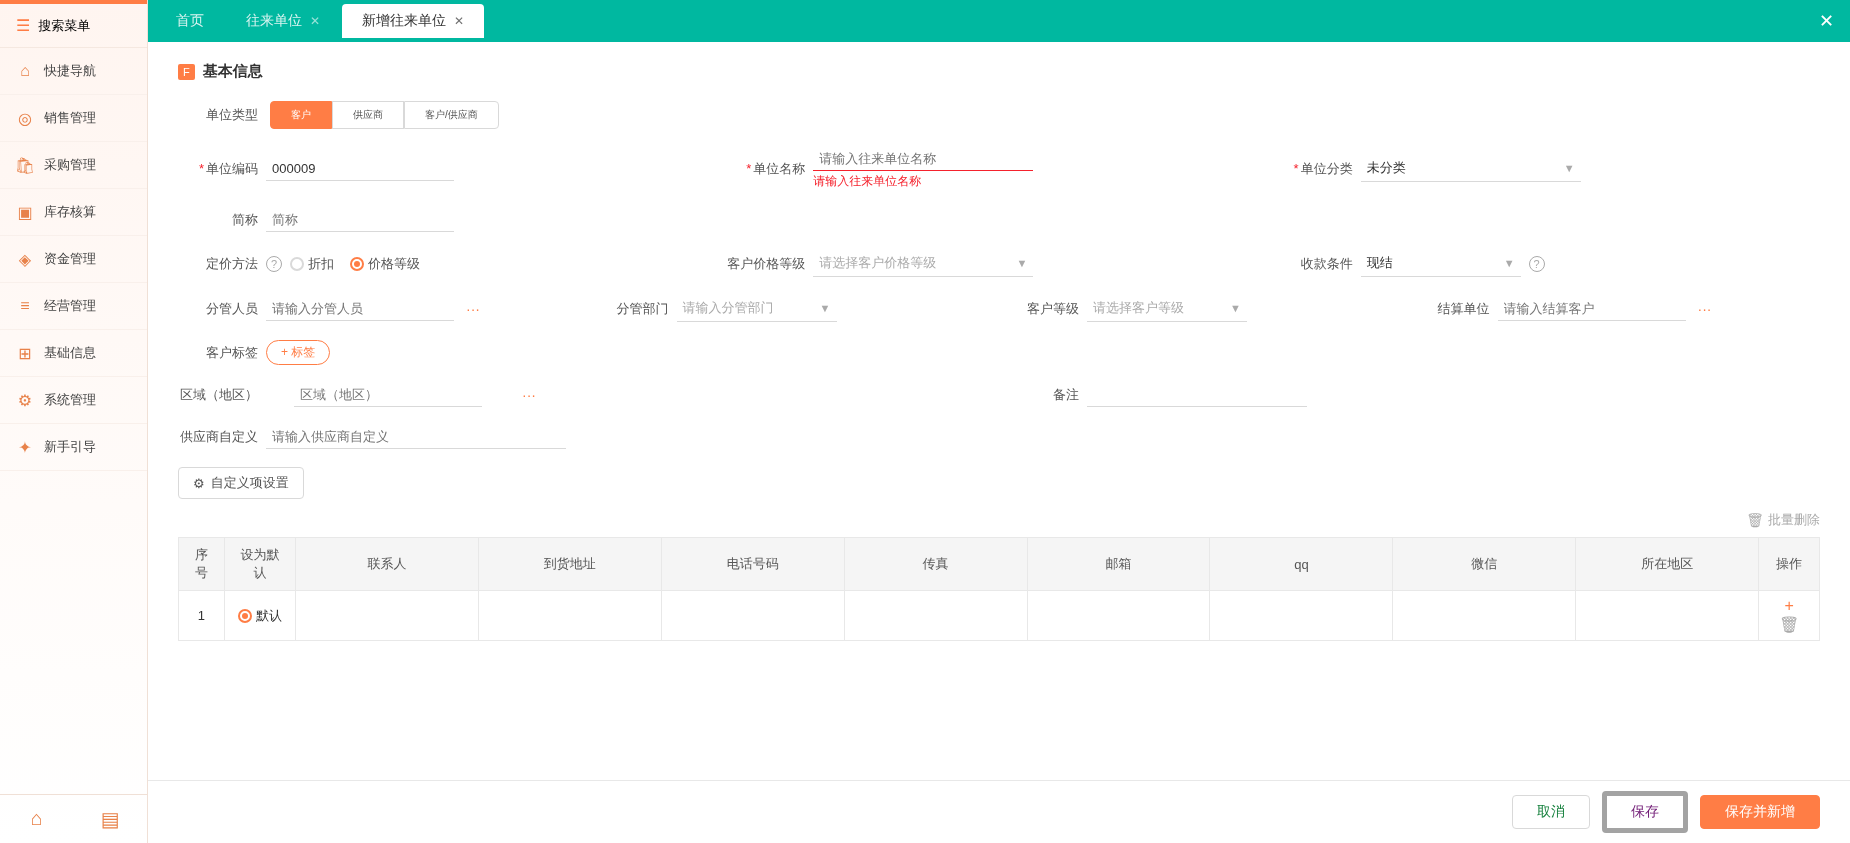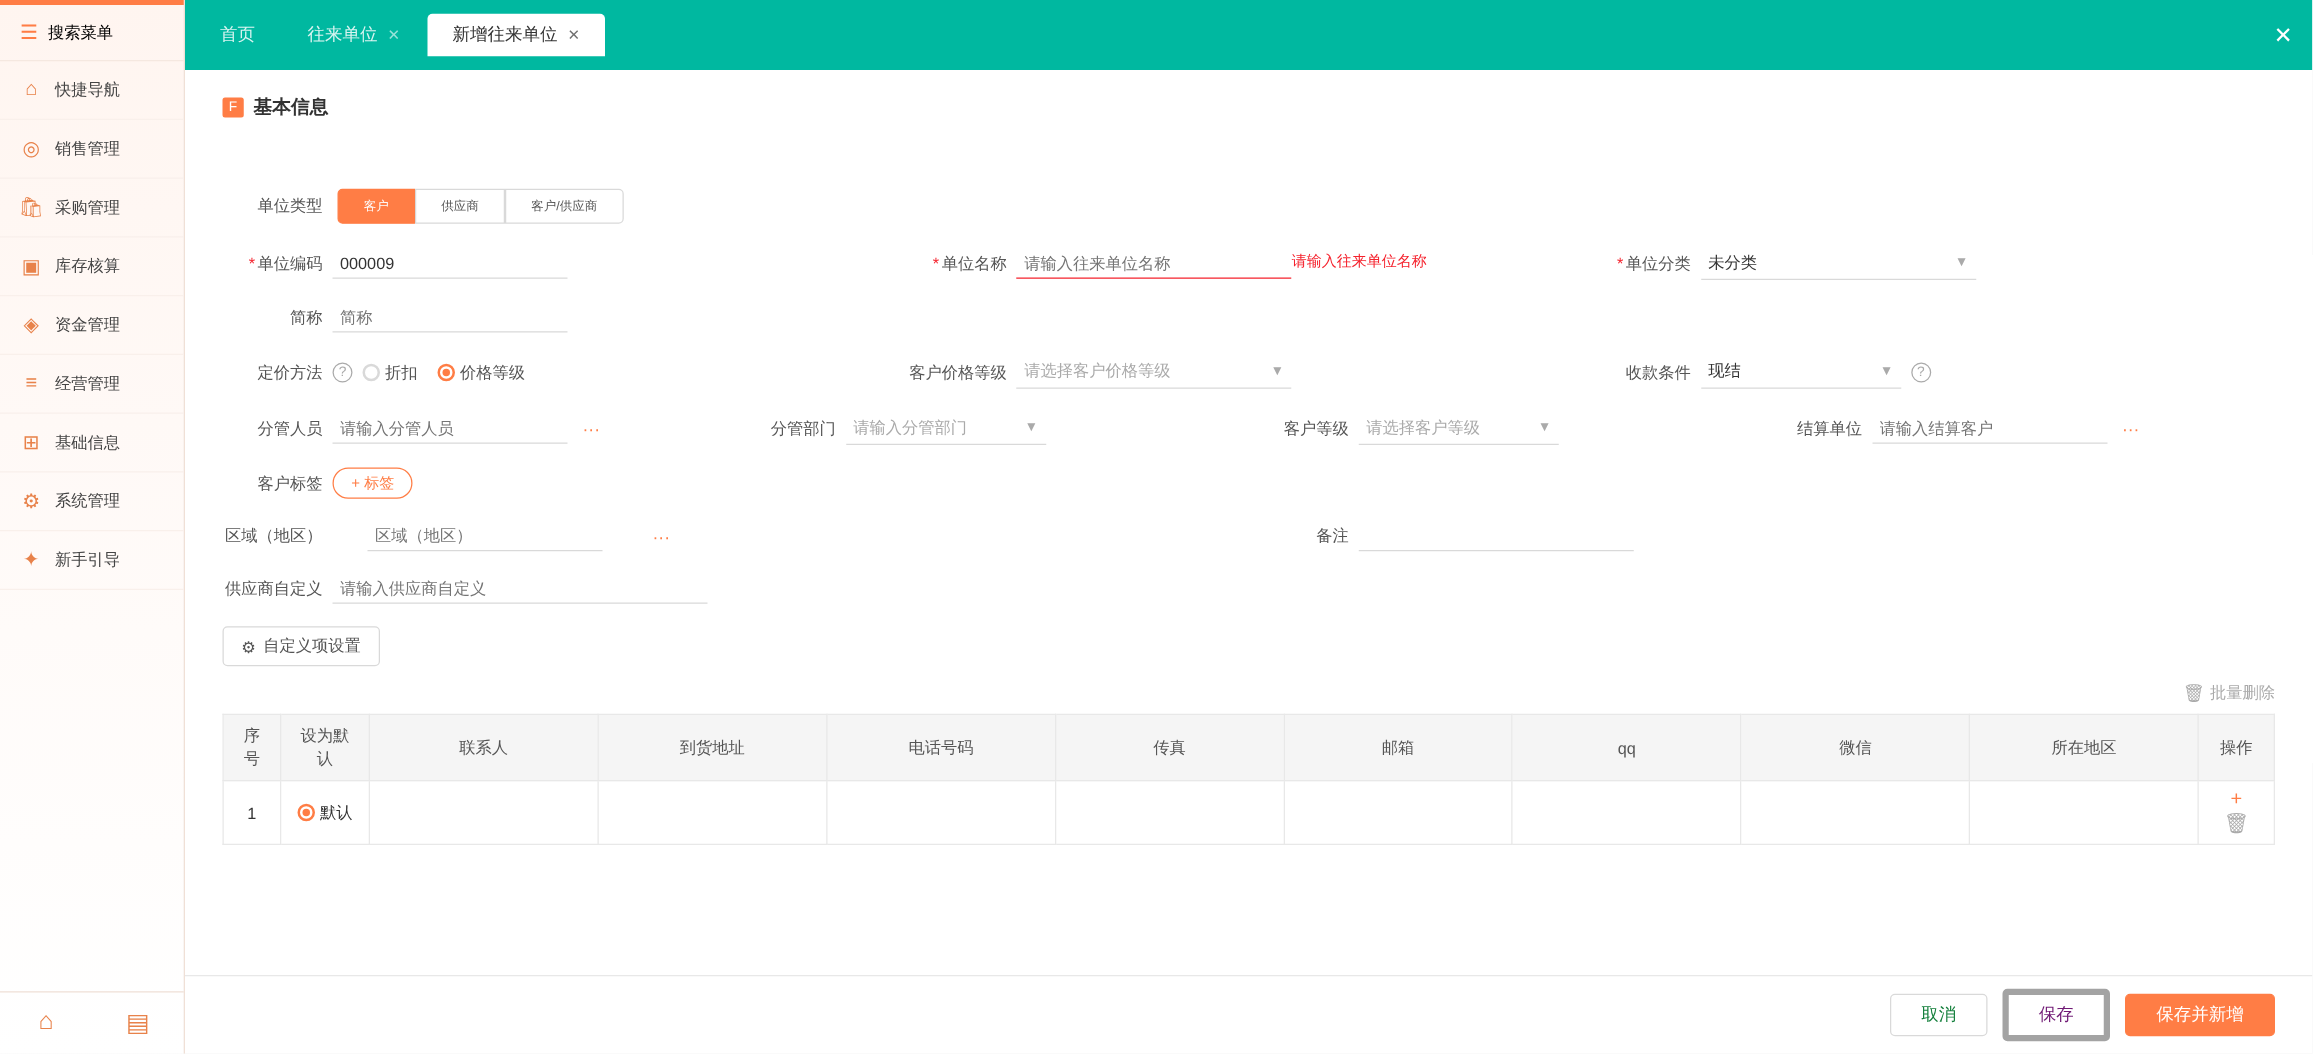--- a/index.html
+++ b/index.html
@@ -71,21 +71,21 @@
       display: flex;
       flex-direction: column;
       overflow: hidden;
     }
 
     
     .tab-bar {
       background: #00b8a0;
       display: flex;
       align-items: center;
-      height: 56px;
+      height: 42px;
       padding: 0 8px;
       gap: 2px;
     }
     .tab {
       padding: 8px 20px;
       border-radius: 4px 4px 0 0;
       cursor: pointer;
       font-size: 14px;
       color: rgba(255,255,255,0.85);
       display: flex;
@@ -364,21 +364,21 @@
     }
     .btn-save {
       background: #fff;
       border: 5px solid #a3a3a3;
       color: #701a75;
     }
 
     
     .input-wrap {
       display: flex;
-      flex-direction: row;
+      flex-direction: column;
     }
 
     .row-action-btn {
       color: #ff7d45;
       cursor: pointer;
       font-size: 16px;
       padding: 0 2px;
     }
     .row-action-btn.delete { color: #aaa; }
   </style>
@@ -451,21 +451,21 @@
   </div>
 
   <div class="content">
 
     <div class="section-header">
       <span class="section-icon">F</span>
       <span class="section-title">基本信息</span>
     </div>
 
     <div class="form-row">
-      <div class="form-group" style="align-items:center; gap:12px; flex:none;margin-top:36px;">
+      <div class="form-group" style="align-items:center; gap:12px; flex:none;">
         <span class="form-label">单位类型</span>
         <div class="unit-type-group">
           <button class="unit-type-btn active">客户</button>
           <button class="unit-type-btn">供应商</button>
           <button class="unit-type-btn">客户/供应商</button>
         </div>
       </div>
     </div>
 
     <div class="form-row">

